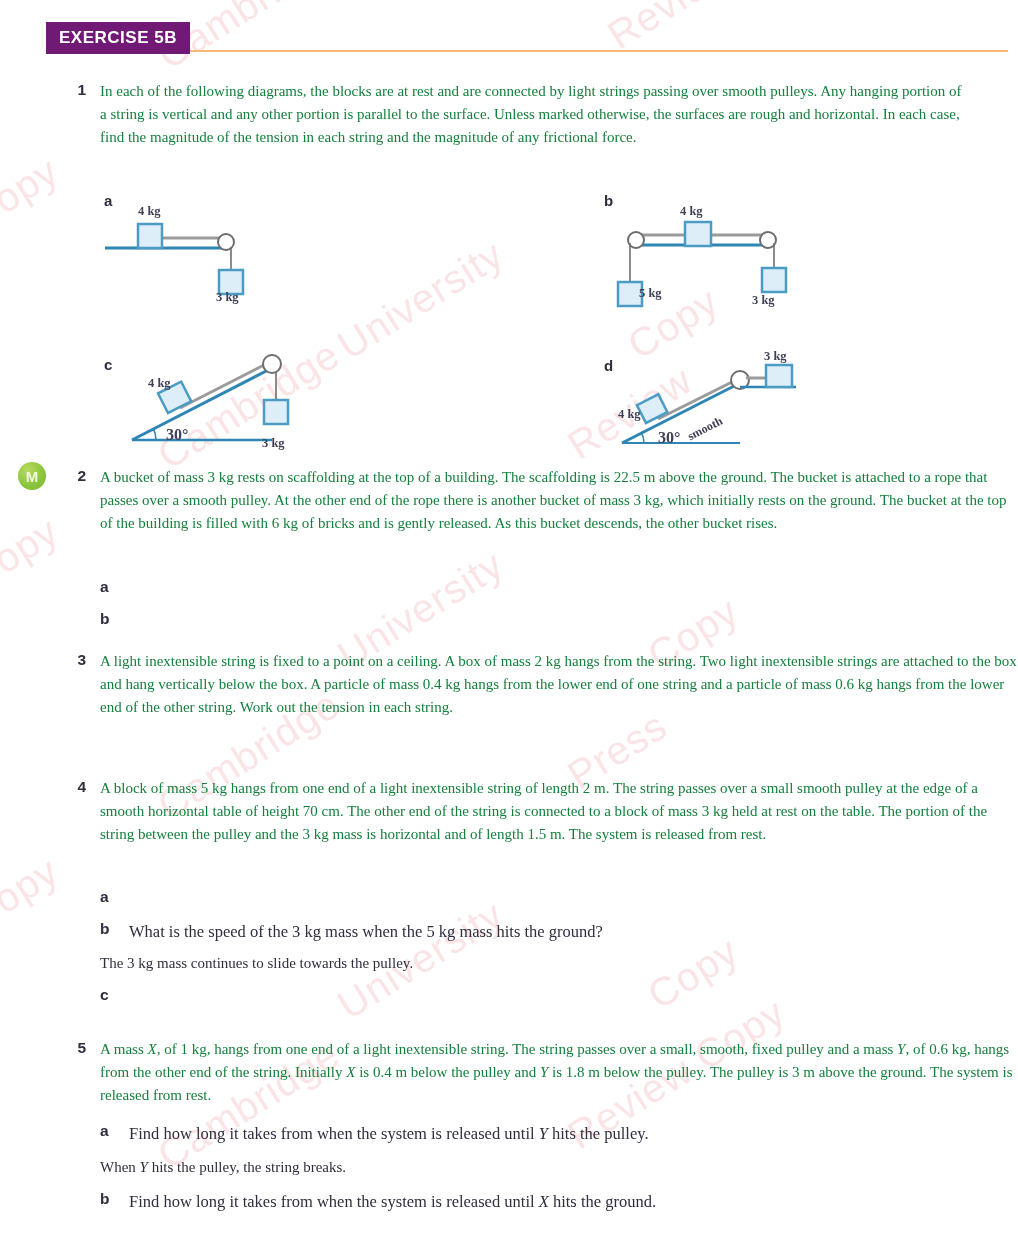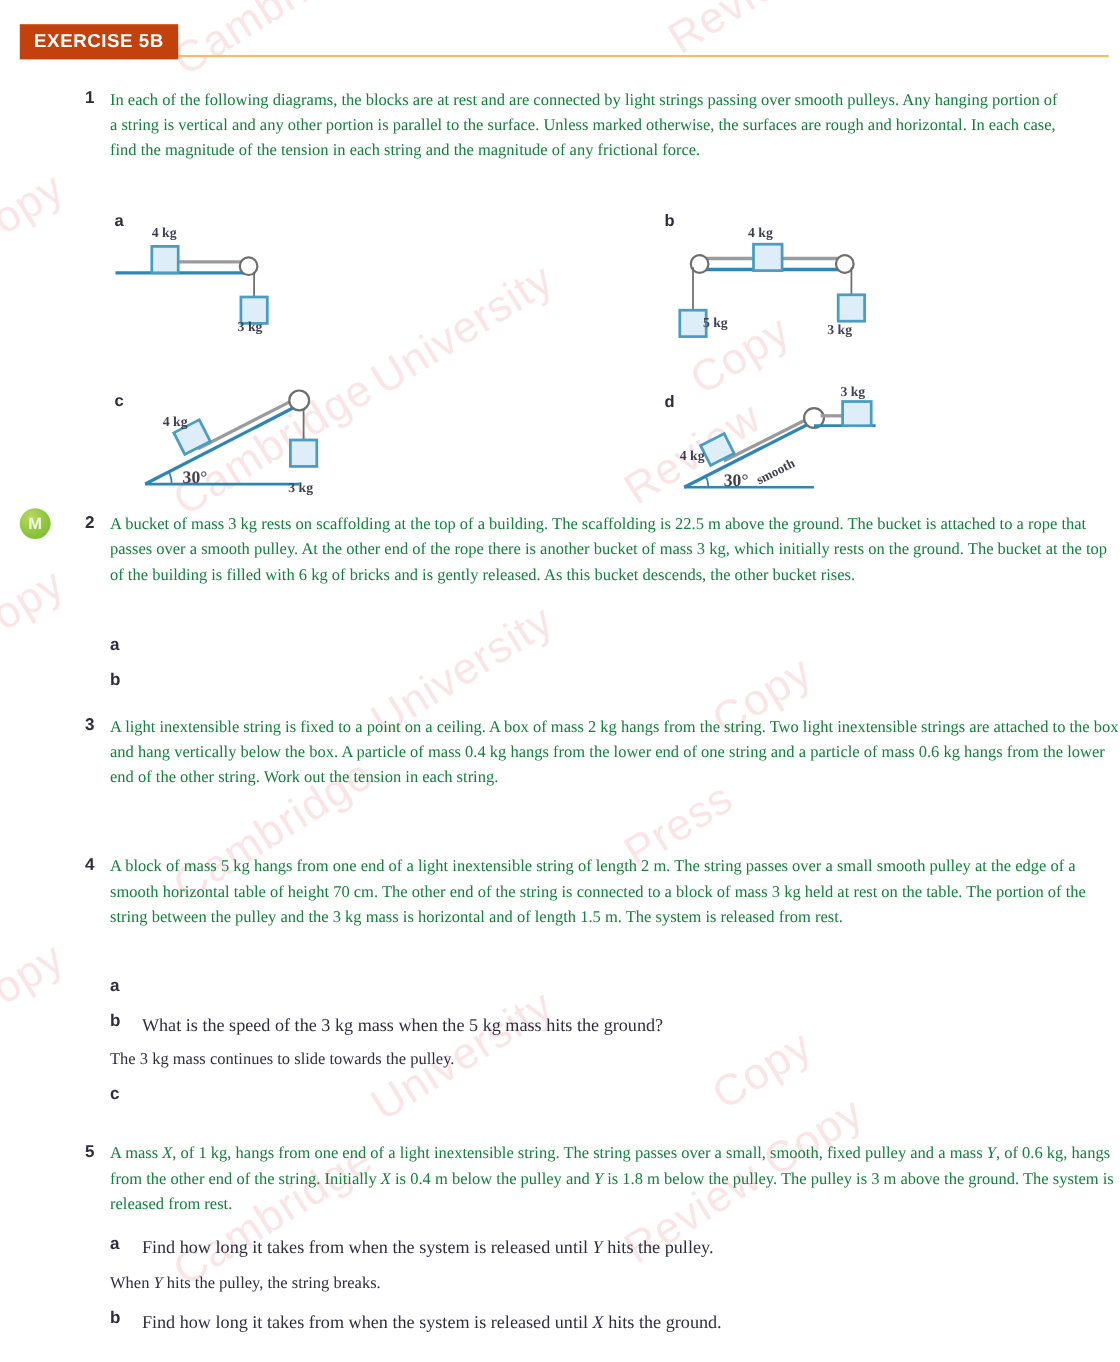--- a/index.html
+++ b/index.html
@@ -33,28 +33,29 @@
     letter-spacing:1px;
   }
 
   
   .ex-header{
     position:absolute;left:18px;top:22px;
     display:flex;align-items:flex-end;
     z-index:3;
   }
   .ex-badge{
-    background:#c2410c;
+    background:#701a75;
     color:#ffffff;
     font-family:"Liberation Sans", sans-serif;
     font-weight:bold;
     font-size:17px;
     letter-spacing:.5px;
     padding:7px 13px 8px 13px;
     line-height:1;
+    margin-left:28px;
   }
   .ex-rule{
     position:absolute;left:152px;top:50px;right:10px;
     height:2px;background:#f6b971;
     z-index:2;
   }
 
   
   .content{position:absolute;left:0;top:0;width:1018px;z-index:2;}
   .q{display:flex;position:absolute;}

